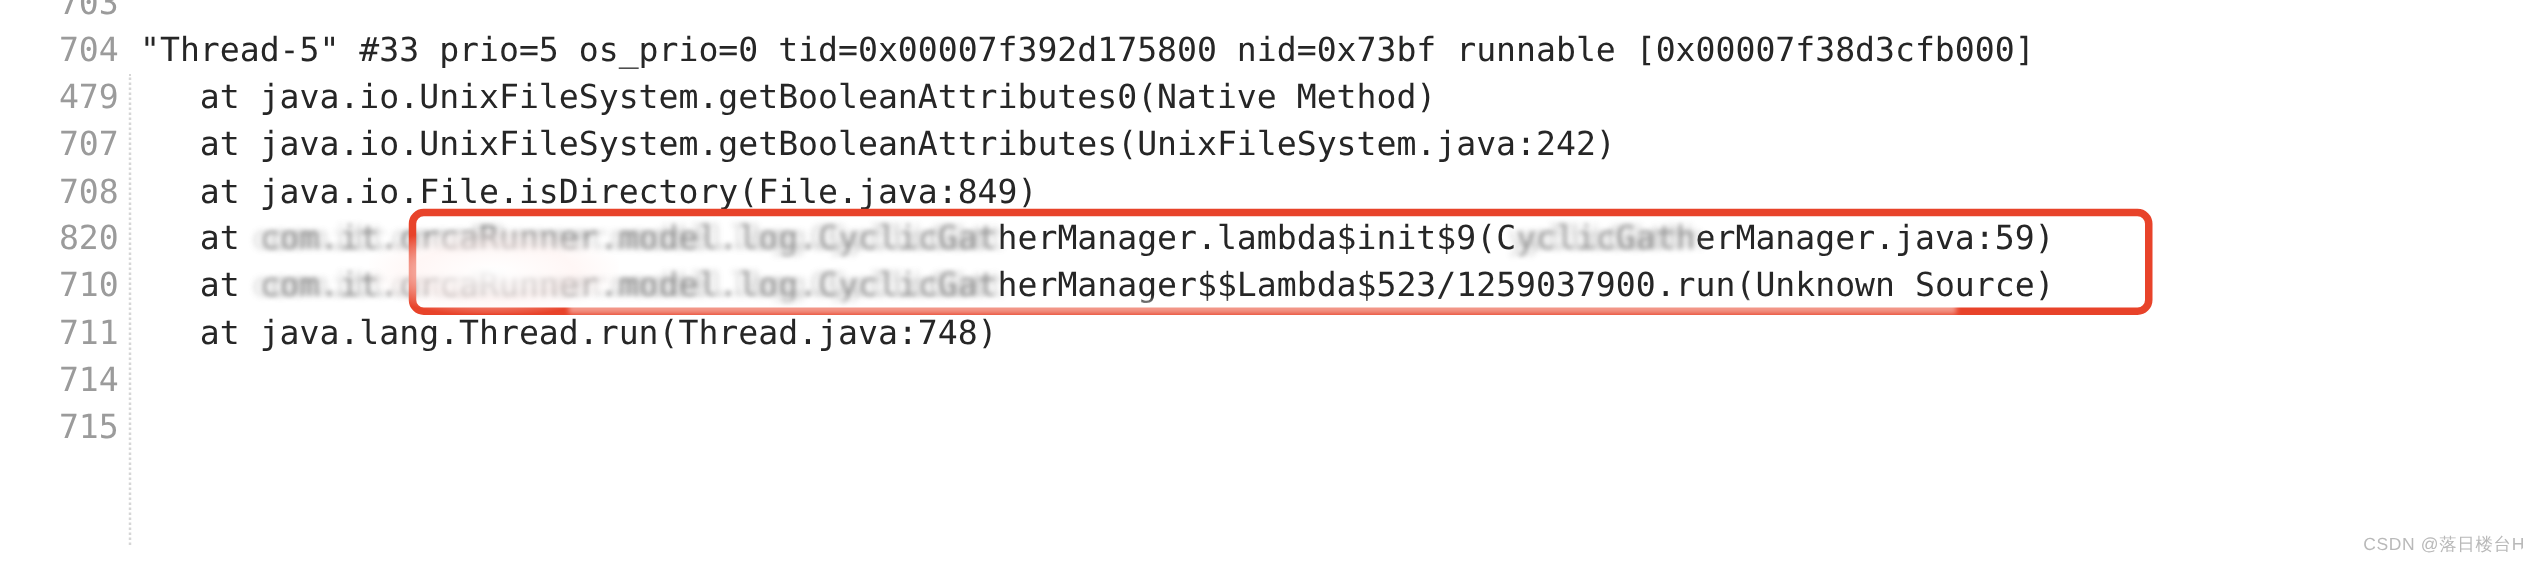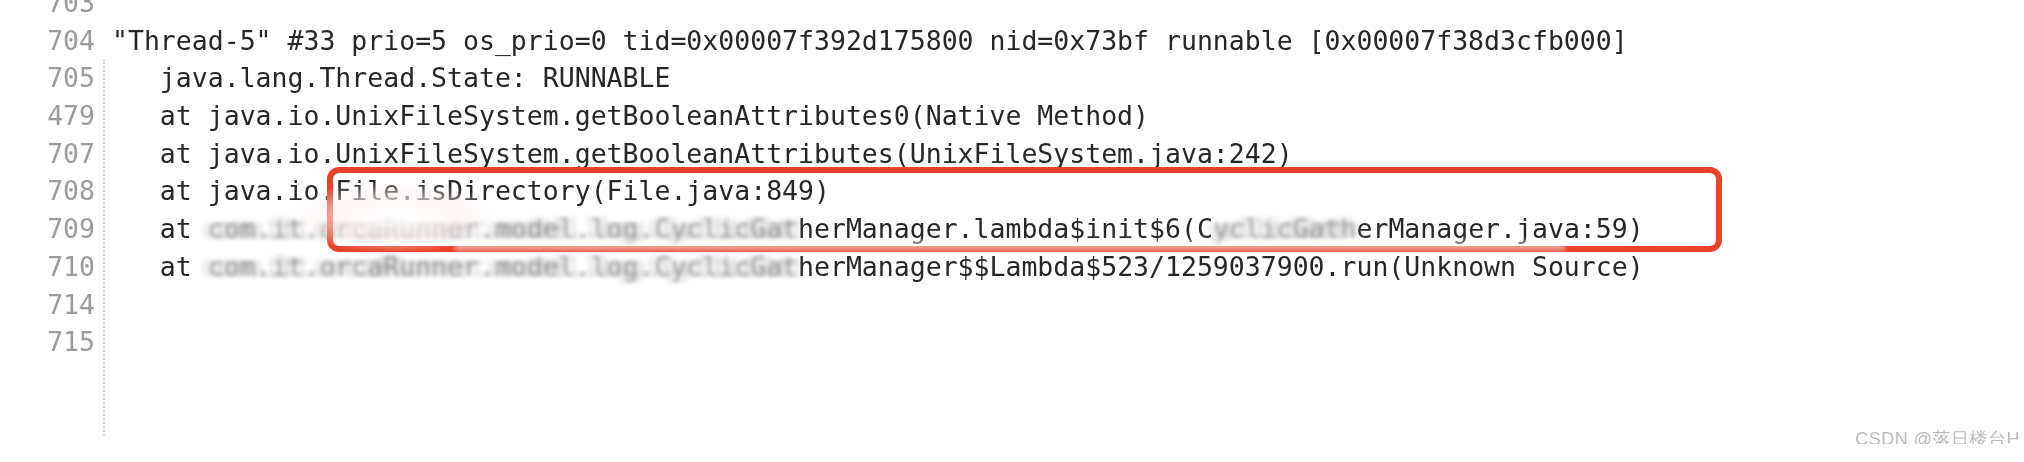--- a/index.html
+++ b/index.html
@@ -94,42 +94,42 @@
     filter: blur(2px);
     z-index: 3;
     pointer-events: none;
   }
 
   .watermark {
     position: absolute;
     right: 4px;
     top: 427px;
     font-family: "Liberation Sans", sans-serif;
-    font-size: 18px;
+    font-size: 14px;
     letter-spacing: 0.5px;
     color: #b9b9b9;
     z-index: 4;
     margin-left: 18px;
   }
 </style>
 </head>
 <body>
 
 <div class="viewport">
   <div class="indent-guide"></div>
 
   <div class="lines">
       <div class="row"><div class="num">703</div><div class="code"></div></div>
       <div class="row"><div class="num">704</div><div class="code"><span>"Thread-5" #33 prio=5 os_prio=0 tid=0x00007f392d175800 nid=0x73bf runnable [0x00007f38d3cfb000]</span></div></div>
-      <div class="row"><div class="num">705</div><div class="code"><span>   java.lang.Thread.State: RUNNABLE</span></div></div>
       <div class="row"><div class="num">479</div><div class="code"><span>   at java.io.UnixFileSystem.getBooleanAttributes0(Native Method)</span></div></div>
       <div class="row"><div class="num">707</div><div class="code"><span>   at java.io.UnixFileSystem.getBooleanAttributes(UnixFileSystem.java:242)</span></div></div>
       <div class="row"><div class="num">708</div><div class="code"><span>   at java.io.File.isDirectory(File.java:849)</span></div></div>
-      <div class="row"><div class="num">709</div><div class="code"><span>   at </span><span class="blurred">com.it.orcaRunner.model.log.CyclicGat</span><span>herManager.lambda$init$6(C</span><span class="blurred">yclicGath</span><span>erManager.java:59)</span></div></div>
+      <div class="row"><div class="num">820</div><div class="code"><span>   at </span><span class="blurred">com.it.orcaRunner.model.log.CyclicGat</span><span>herManager.lambda$init$9(C</span><span class="blurred">yclicGath</span><span>erManager.java:59)</span></div></div>
       <div class="row"><div class="num">710</div><div class="code"><span>   at </span><span class="blurred">com.it.orcaRunner.model.log.CyclicGat</span><span>herManager$$Lambda$523/1259037900.run(Unknown Source)</span></div></div>
+      <div class="row"><div class="num">711</div><div class="code"><span>   at java.lang.Thread.run(Thread.java:748)</span></div></div>
       <div class="row"><div class="num">714</div></div>
       <div class="row"><div class="num">715</div><div class="code"></div></div>
     </div>
 
   <div class="highlight-box" style="border-color: rgb(232, 67, 42);"></div>
   <div class="smear-left"></div>
   <div class="smear-bottom"></div>
 
   <div class="watermark" style="color: rgb(185, 185, 185);">CSDN @落日楼台H</div>
 </div>

